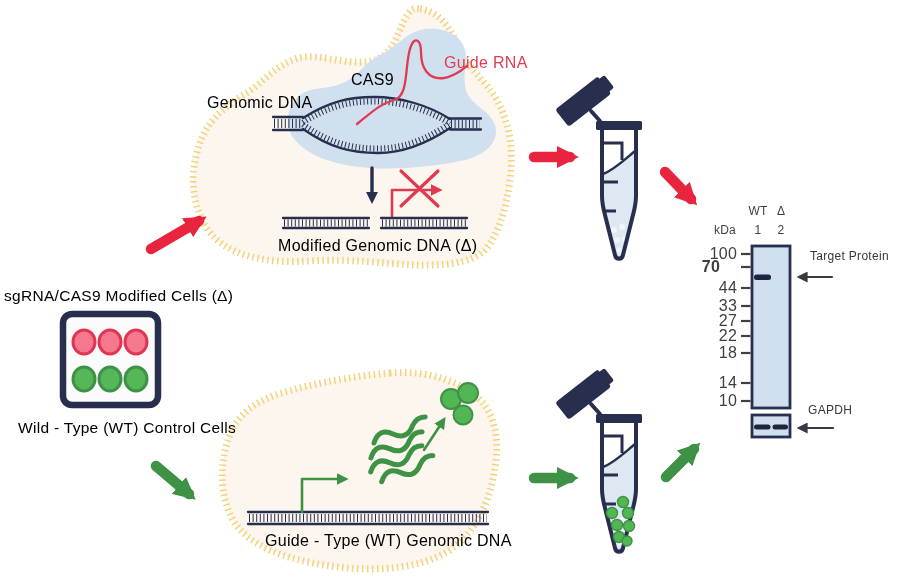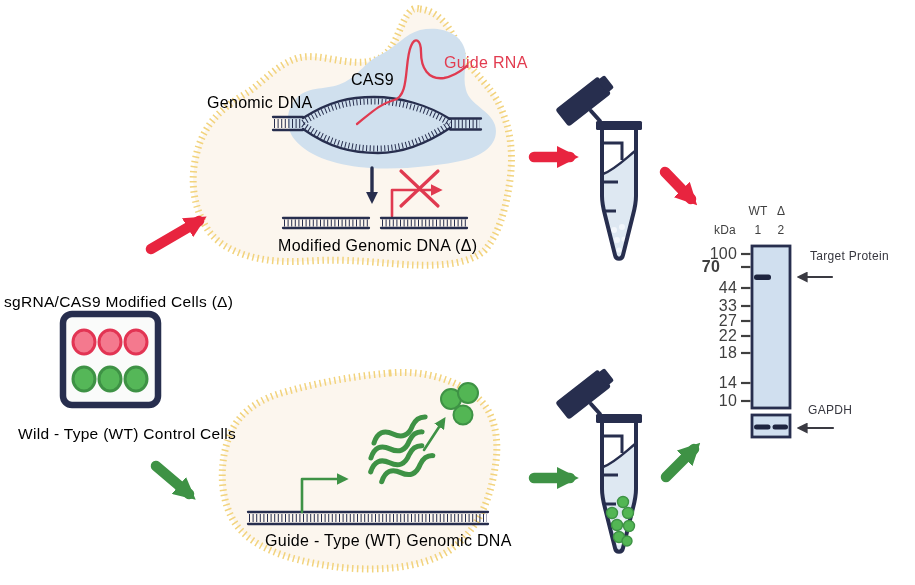--- a/index.html
+++ b/index.html
@@ -2,21 +2,21 @@
 <html><head>
 <meta charset="utf-8">
 <style>
   html,body{margin:0;padding:0;background:#ffffff;}
   #stage{position:relative;width:915px;height:585px;background:#ffffff;overflow:hidden;
          font-family:"Liberation Sans",sans-serif;}
   #art{position:absolute;left:0;top:0;}
   .lbl{position:absolute;font-family:"Liberation Sans",sans-serif;color:#000000;
        white-space:nowrap;letter-spacing:.3px;line-height:1.1;}
   .f16{font-size:16px;}
-  .f15{font-size:15.5px;margin-top:6px;}
+  .f15{font-size:15.5px;}
   .f14{font-size:12px;color:#37373F;}
   .blot-t{font-size:12px;color:#3F3F3F;text-align:center;letter-spacing:.2px;}
   .lad{position:absolute;width:34px;text-align:right;font-size:16px;color:#3F3F3F;
        font-family:"Liberation Sans",sans-serif;letter-spacing:.2px;line-height:14px;}
   .red-txt{color:#E23C50;}
   .arrow-big{fill:none;stroke-width:10.5;stroke-linecap:round;}
   .arrow-thin{fill:none;stroke-linecap:round;stroke-linejoin:round;}
   .dna-line{stroke:#272E4E;stroke-width:2.3;fill:none;stroke-linecap:round;}
   .dna-rungs{stroke:#272E4E;fill:none;stroke-dasharray:1 2.6;}
   .dna-ticks{stroke:#272E4E;stroke-width:6;fill:none;stroke-dasharray:1 2.6;}

